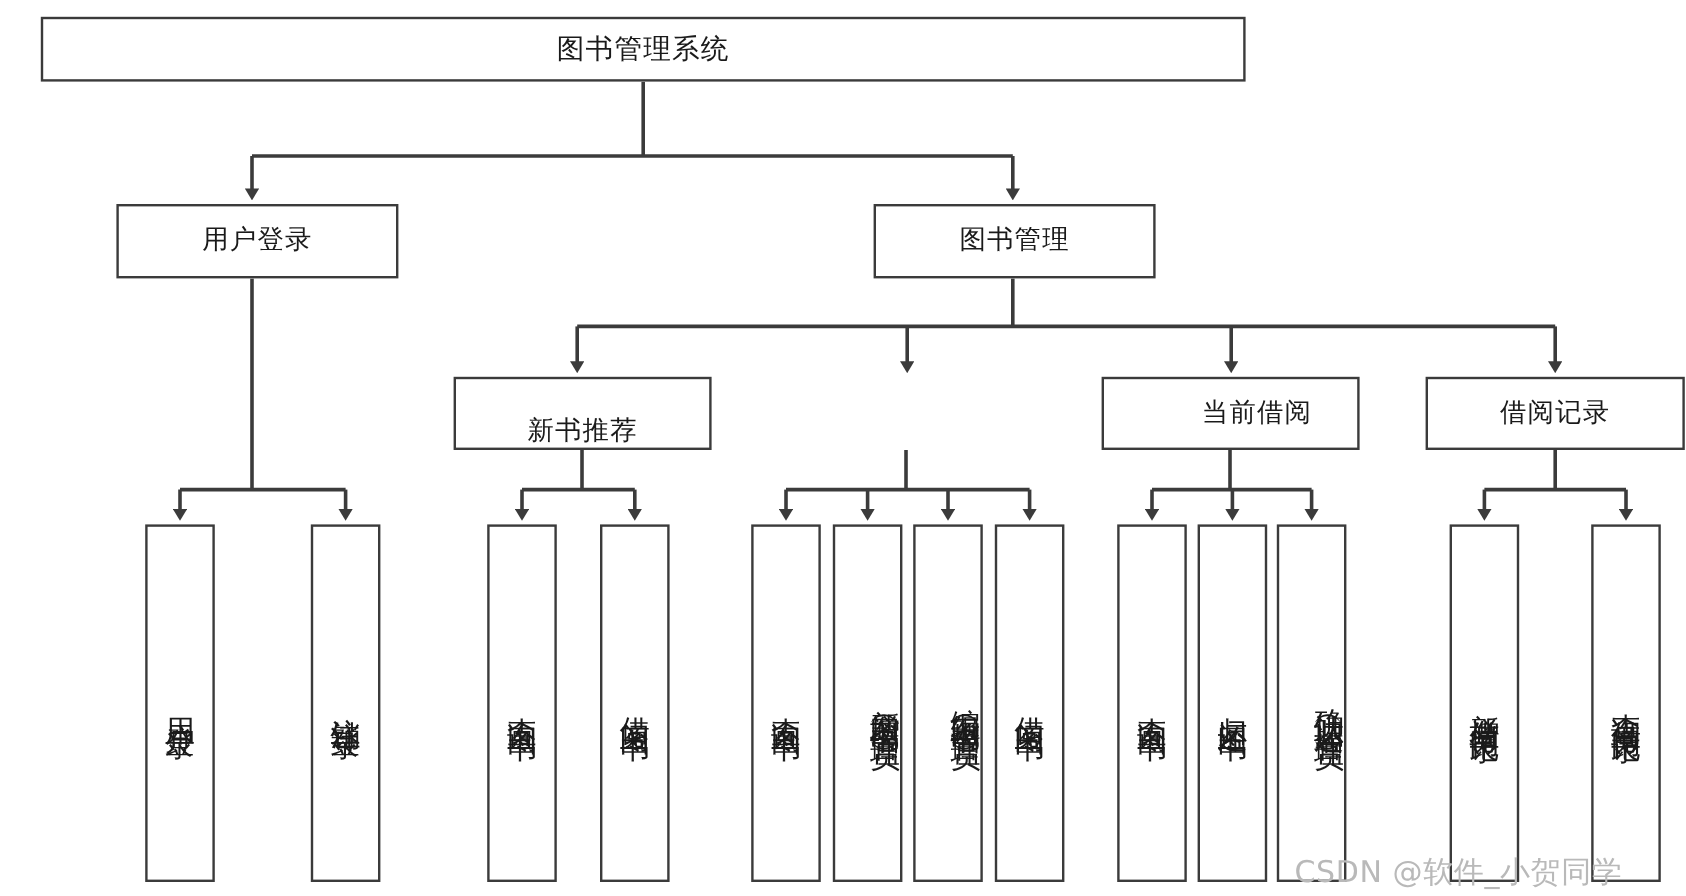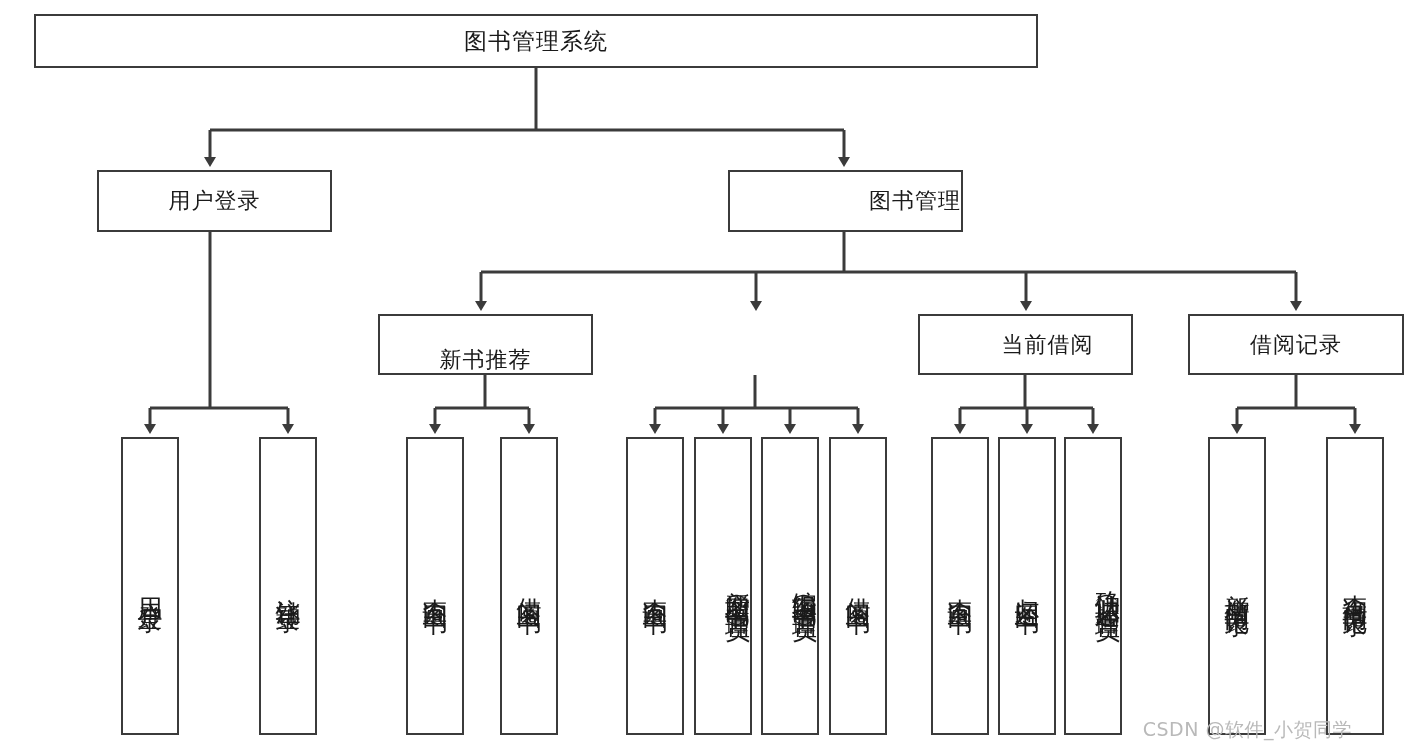--- a/index.html
+++ b/index.html
@@ -42,21 +42,21 @@
     font-size:25px;
     letter-spacing:4px;
     line-height:1;
     white-space:nowrap;
   }
   .node.vert.center{align-items:center;padding-top:0;}
   svg.links{position:absolute;left:0;top:0;width:1405px;height:747px;pointer-events:none;}
   .watermark{
     position:absolute;
     right:8px;bottom:4px;
-    font-size:19px;
+    font-size:25px;
     color:#b9b9b9;
     white-space:nowrap;
     letter-spacing:0.5px;
   }
 </style>
 </head>
 <body>
 
 <div id="diagram">
 
@@ -110,21 +110,21 @@
     </g>
   </svg>
 
   <div class="node root" style="left:18px;top:14px;width:1004px;height:54px;">
     <span class="lbl">图书管理系统</span>
   </div>
 
   <div class="node" style="left:81px;top:170px;width:235px;height:62px;">
     <span class="lbl">用户登录</span>
   </div>
-  <div class="node" style="left:712px;top:170px;width:235px;height:62px;justify-content:flex-end;">
+  <div class="node" style="left:712px;top:170px;width:235px;height:62px;">
     <span class="lbl">图书管理</span>
   </div>
 
   <div class="node" style="left:362px;top:314px;width:215px;height:61px;align-items:flex-end;">
     <span class="lbl">新书推荐</span>
   </div>
   <div class="node" style="left:902px;top:314px;width:215px;height:61px;padding-left:44px;">
     <span class="lbl">当前借阅</span>
   </div>
   <div class="node" style="left:1172px;top:314px;width:216px;height:61px;">

